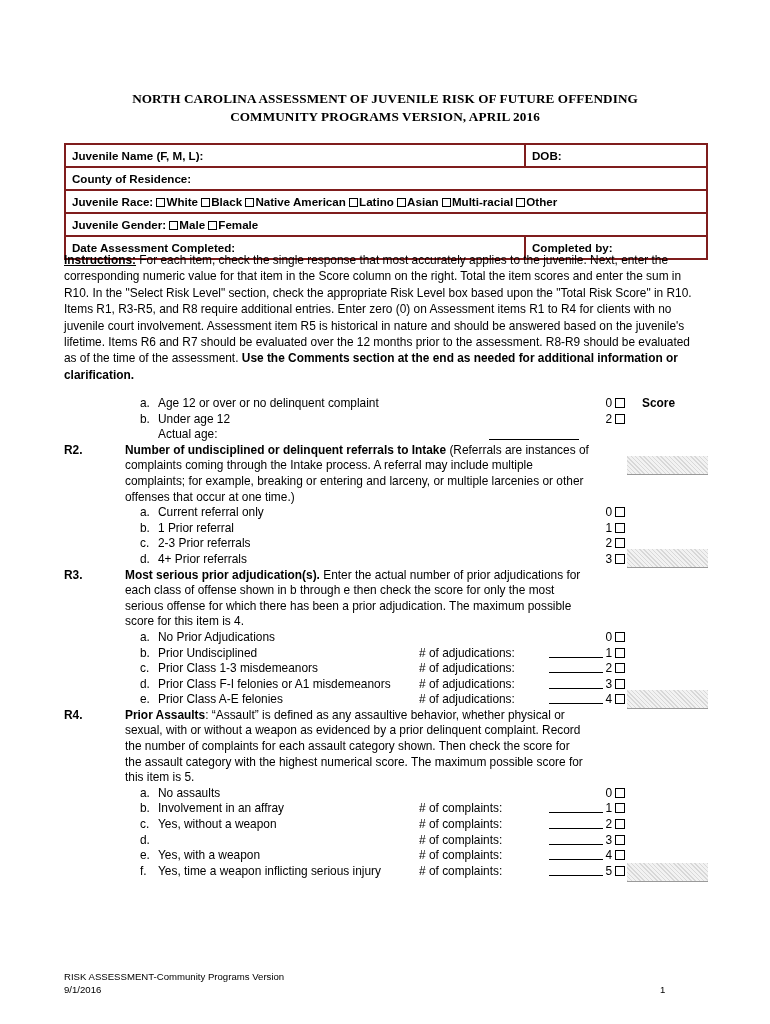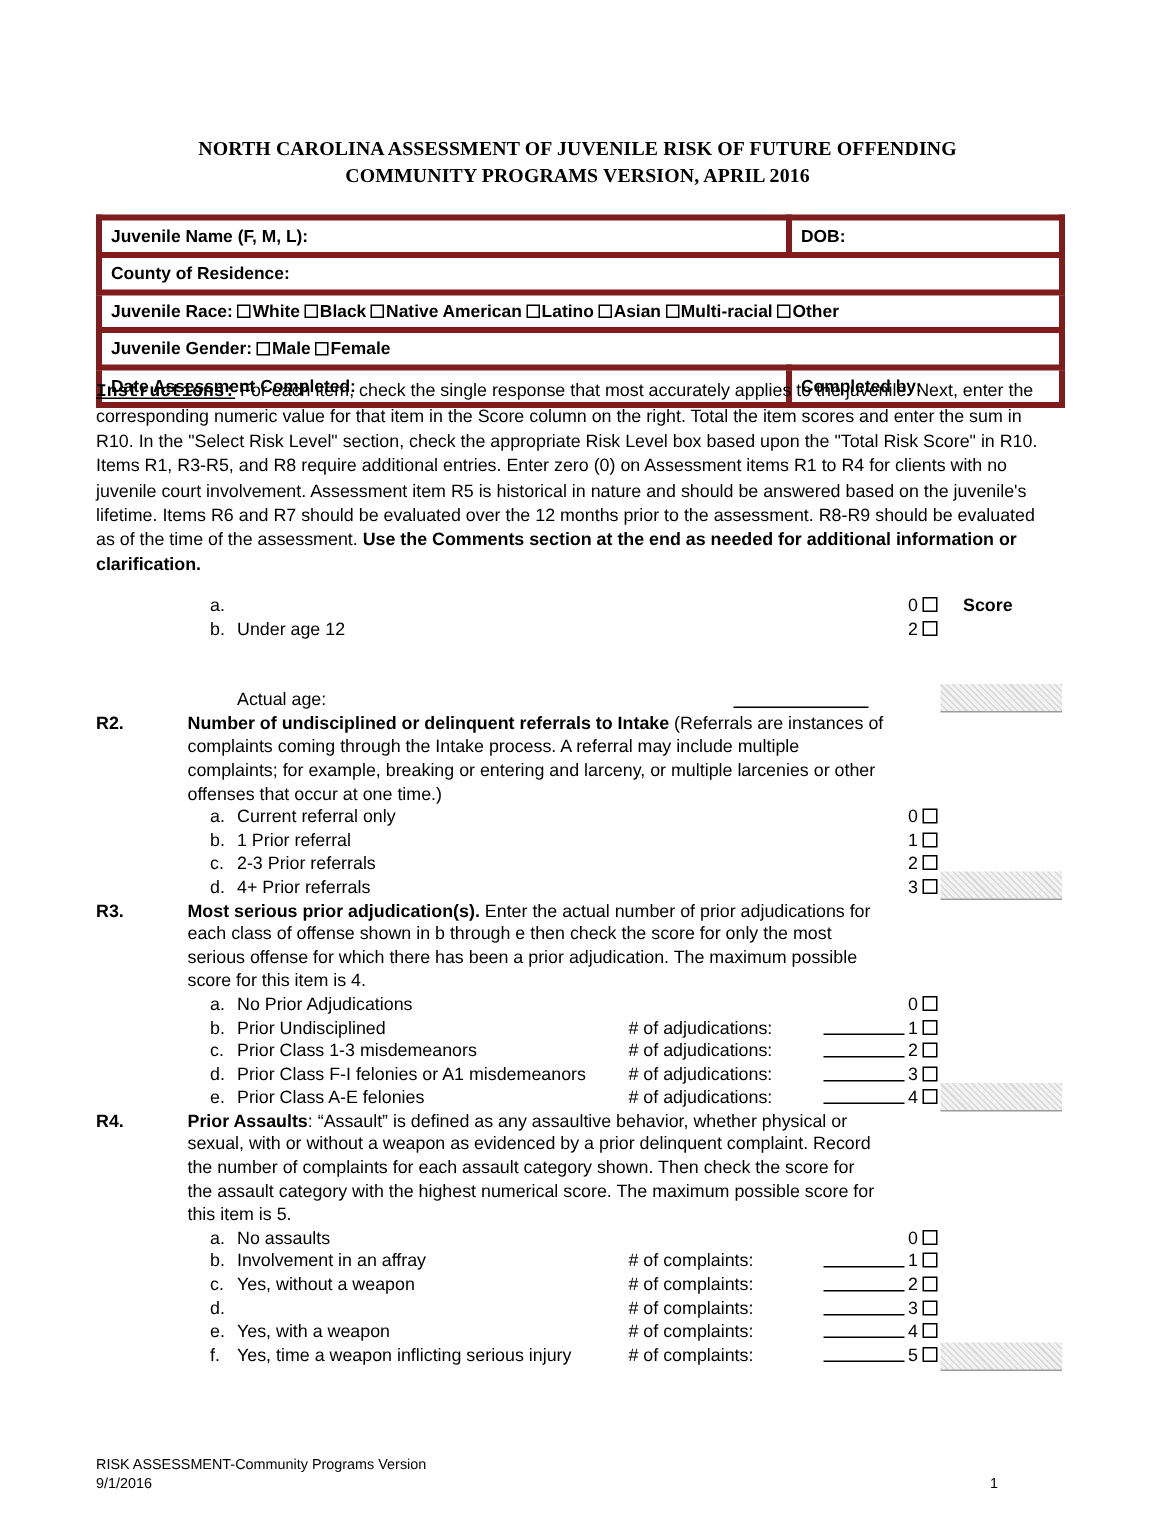--- a/index.html
+++ b/index.html
@@ -40,21 +40,21 @@
   
   .hdr-table {
     position: absolute;
     left: 64px;
     top: 143px;
     width: 642px;
     border-collapse: collapse;
     table-layout: fixed;
   }
   .hdr-table td {
-    border: 4px solid #7f1d1d;
+    border: 2px solid #7f1d1d;
     font-size: 11.6px;
     font-weight: bold;
     padding: 2px 6px;
     height: 17px;
     vertical-align: middle;
     white-space: nowrap;
   }
   .cb {
     display: inline-block;
     width: 9px;
@@ -75,21 +75,20 @@
     left: 64px;
     top: 252px;
     width: 640px;
     font-size: 11.9px;
     line-height: 16.4px;
     text-align: left;
   }
   .instructions .lead {
     font-weight: bold;
     text-decoration: underline;
-    font-family: Liberation Mono, monospace;
   }
   .instructions .strong { font-weight: bold; }
 
   
   .items {
     position: absolute;
     left: 64px;
     top: 396px;
     width: 645px;
     font-size: 11.9px;
@@ -161,21 +160,20 @@
     width: 10px;
     height: 10px;
     border: 1.3px solid #000;
     background: #fff;
     box-sizing: border-box;
   }
   .actual-age-row {
     position: relative;
     height: 15.6px;
     padding-left: 94px;
-    margin-top: 32px;
   }
   .actual-age-label {
     position: absolute;
     left: 94px;
     top: 0;
   }
   .actual-age-line {
     position: absolute;
     left: 425px;
     top: 12px;
@@ -257,20 +255,21 @@
   <div class="instructions">
     <span class="lead">Instructions:</span><span> For each item, check the single response that most accurately applies to the juvenile.  Next, enter the corresponding numeric value for that item in the Score column on the right. Total the item scores and enter the sum in R10.  In the "Select Risk Level" section, check the appropriate Risk Level box based upon the "Total Risk Score" in R10. Items R1, R3-R5, and R8 require additional entries.  Enter zero (0) on Assessment items R1 to R4 for clients with no juvenile court involvement.  Assessment item R5 is historical in nature and should be answered based on the juvenile's lifetime.  Items R6 and R7 should be evaluated over the 12 months prior to the assessment. R8-R9 should be evaluated as of the time of the assessment. </span><span class="strong">Use the Comments section at the end as needed for additional information or clarification.</span>
   </div>
 
   <div class="items">
     <div class="score-head">Score</div>
 
     <div class="item">
       <div class="opt-row">
         <span class="opt-letter">a.</span>
+        <span class="opt-text">Age 12 or over or no delinquent complaint</span>
         <span class="opt-score">0</span>
         <span class="opt-box"></span>
       </div>
       <div class="opt-row">
         <span class="opt-letter">b.</span>
         <span class="opt-text">Under age 12</span>
         <span class="opt-score">2</span>
         <span class="opt-box"></span>
       </div>
       <div class="actual-age-row">

